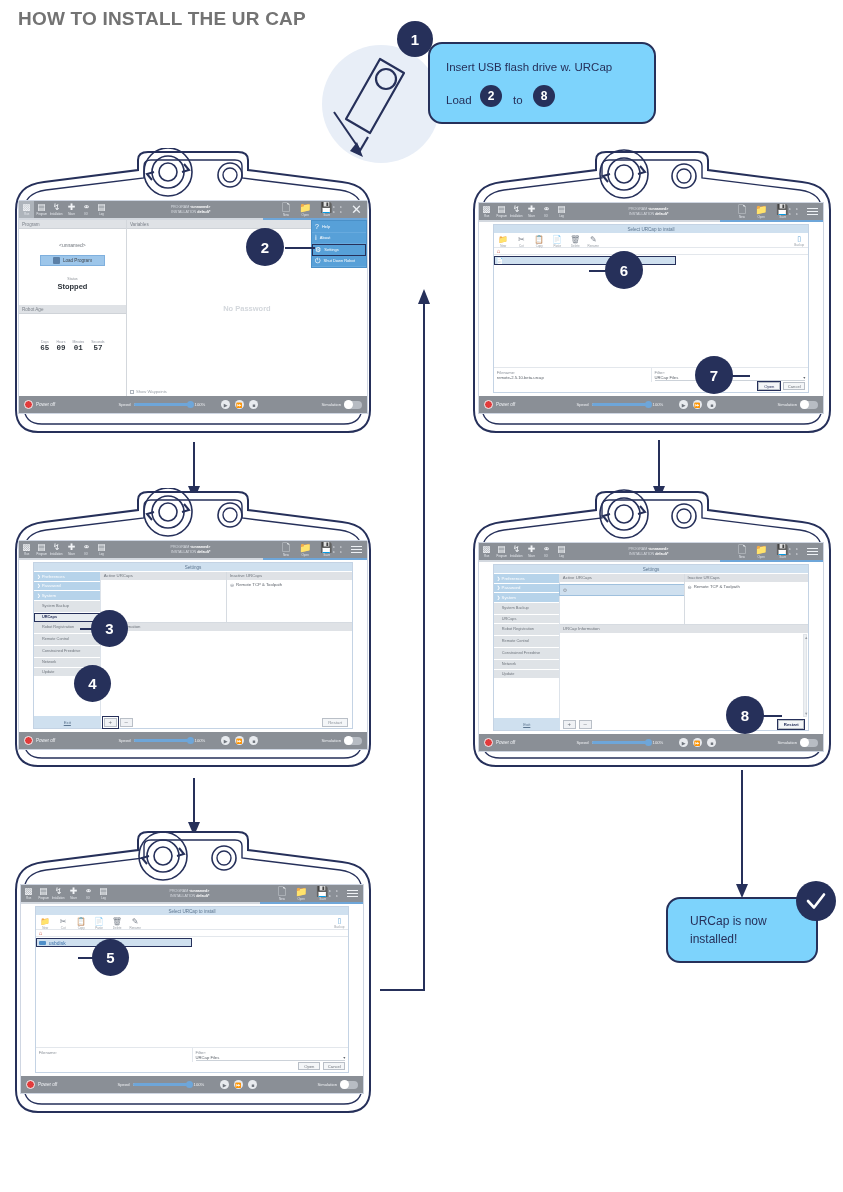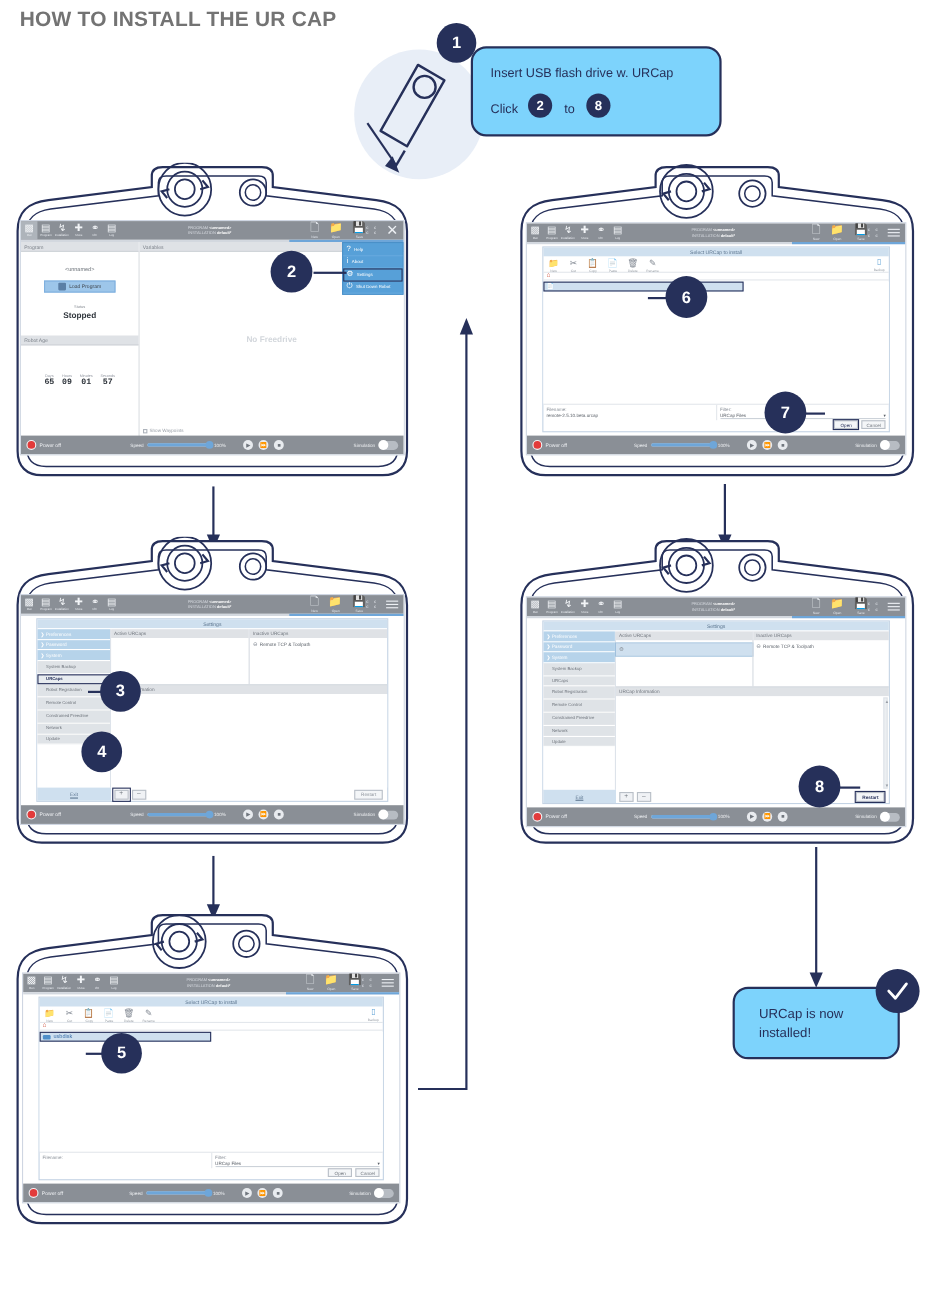--- a/index.html
+++ b/index.html
@@ -218,21 +218,21 @@
   </g>
 </svg>
 
 <svg class="arrow" style="left:330px; top:110px;" width="42" height="52" viewBox="0 0 42 52">
   <path d="M4 2 L30 40" stroke="#26305a" stroke-width="2" fill="none"></path>
   <path d="M27 32 L33 47 L20 41 Z" fill="#26305a"></path>
 </svg>
 
 <div class="callout" style="left:428px; top:42px; width:228px; height:82px;">
   <div class="ct" style="position:absolute; left:16px; top:17px;">Insert USB flash drive w. URCap</div>
-  <div class="ct" style="position:absolute; left:16px; top:50px;">Click</div>
+  <div class="ct" style="position:absolute; left:16px; top:50px;">Load</div>
   <div class="ct" style="position:absolute; left:83px; top:50px;">to</div>
 </div>
 <div class="badge" style="left:397px; top:21px; width:36px; height:36px;">1</div>
 <div class="badge sm" style="left:480px; top:85px; width:22px; height:22px;">2</div>
 <div class="badge sm" style="left:533px; top:85px; width:22px; height:22px;">8</div>
 
 <svg class="arrow" style="left:185px; top:442px;" width="18" height="60" viewBox="0 0 18 60">
   <path d="M9 0 L9 46" stroke="#26305a" stroke-width="2" fill="none"></path>
   <path d="M3 44 L15 44 L9 58 Z" fill="#26305a"></path>
 </svg>
@@ -361,21 +361,21 @@
           </div>
         <div class="c">
             <div class="k">Seconds</div>
             <div class="v">57</div>
           </div>
       </div>
     </div>
 
     <div class="run-right">
       <div class="panel-hd">Variables</div>
-      <div class="novars">No Freedrive</div>
+      <div class="novars">No Password</div>
       <div class="showwp">
         <span class="bx"></span>
         <span>Show Waypoints</span>
       </div>
     </div>
 
     <div class="dd" style="right:0; top:19px;">
       <div class="it">
           <span class="g">?</span>
           <span>Help</span>

